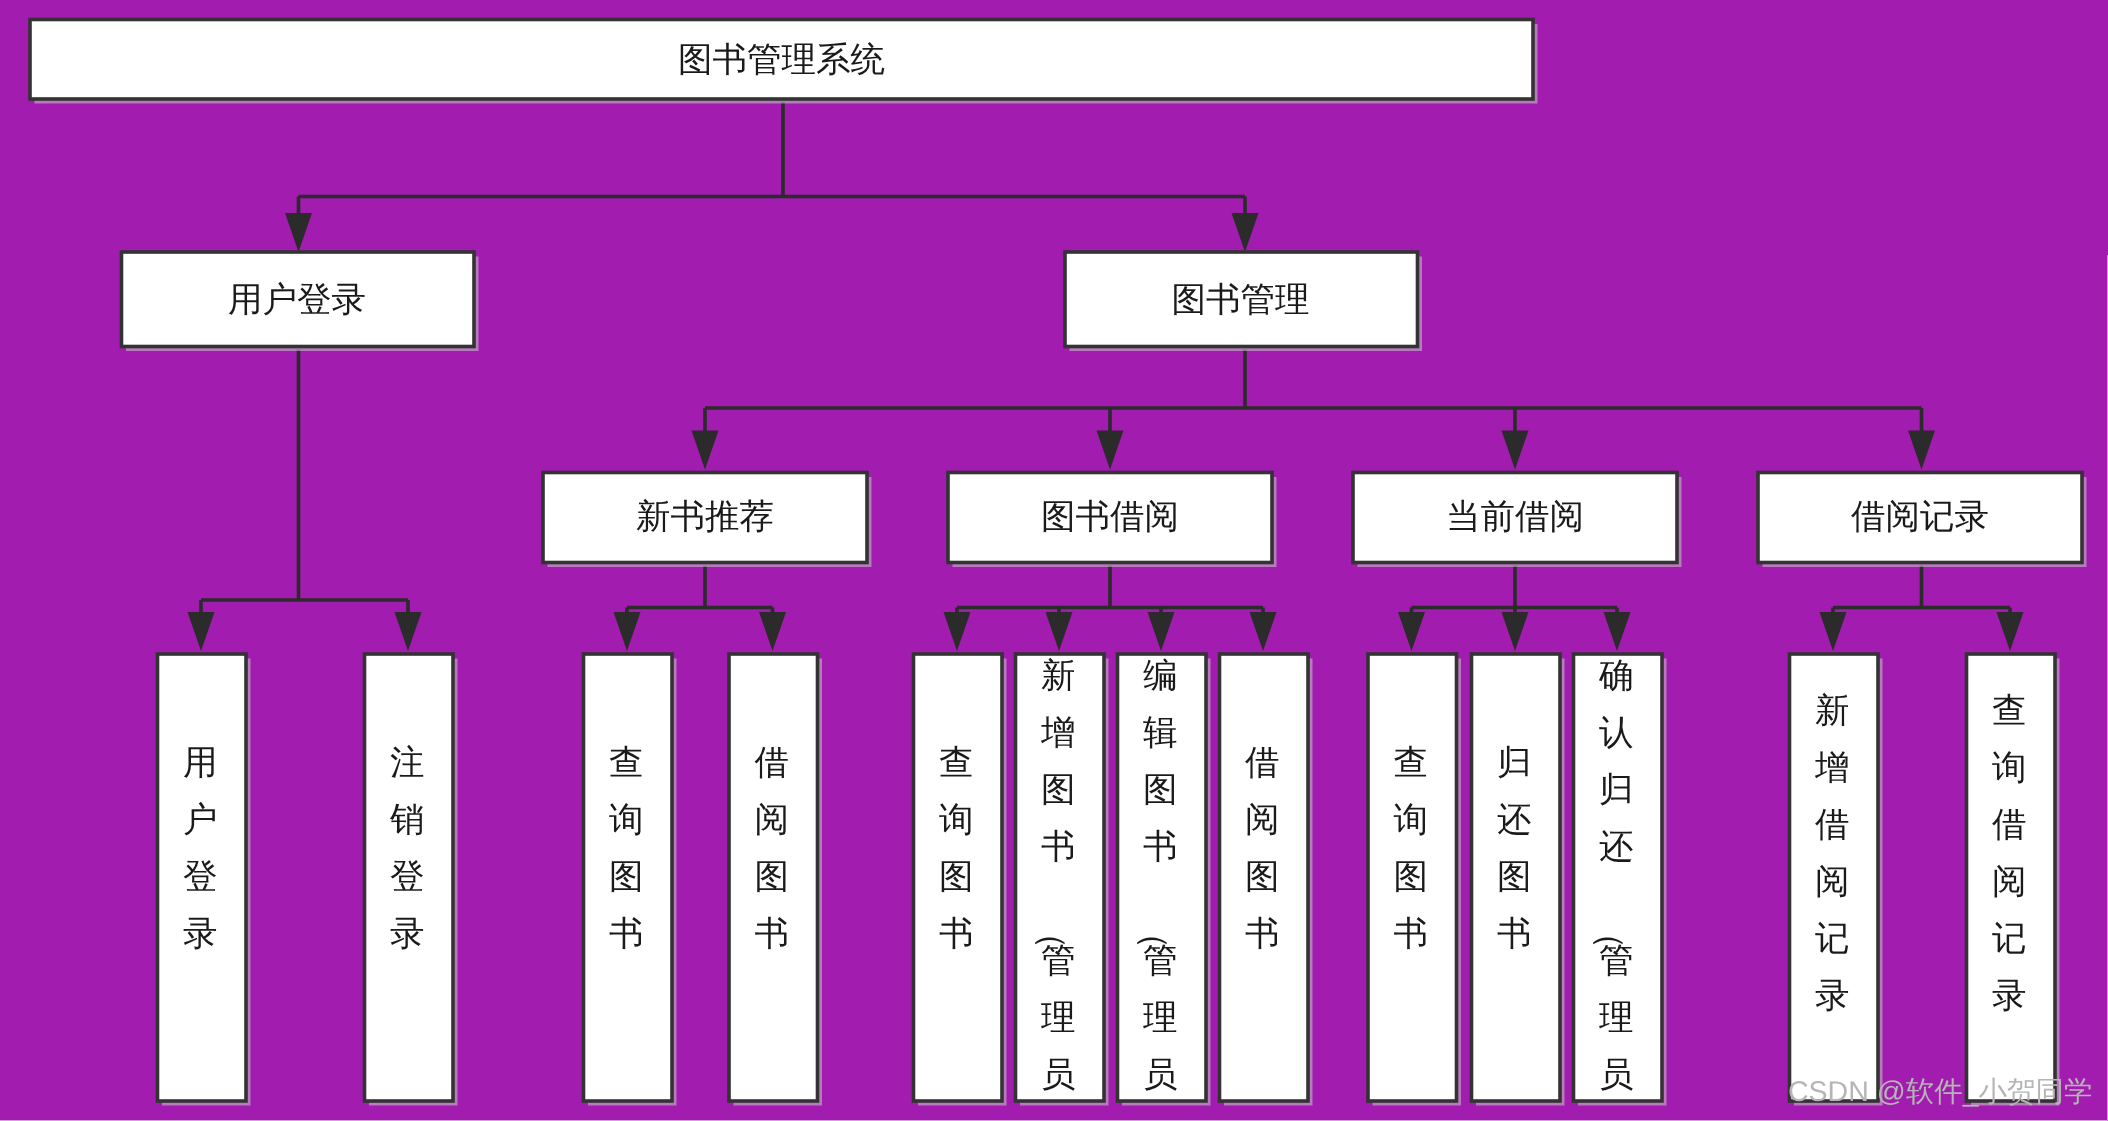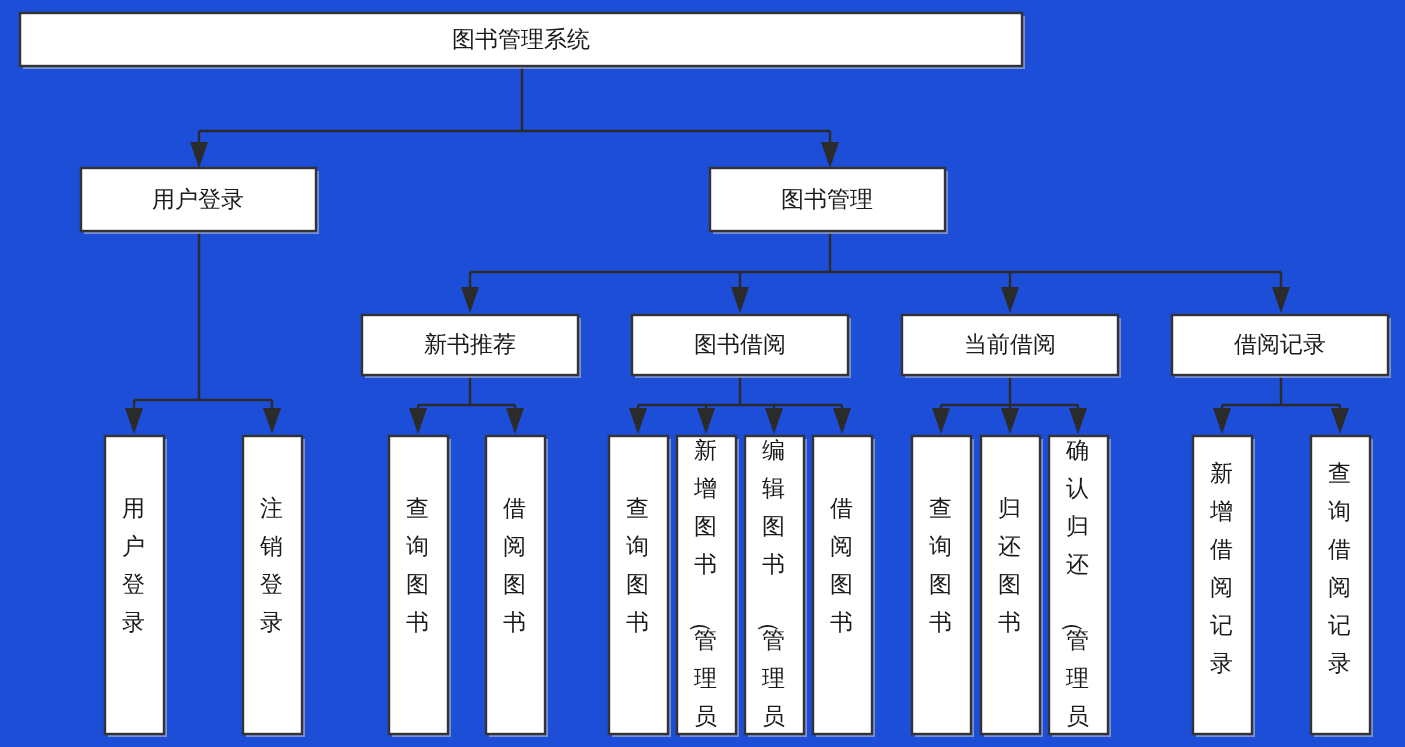--- a/index.html
+++ b/index.html
@@ -8,21 +8,21 @@
     padding: 0;
     background: #ffffff;
   }
   body {
     font-family: "Liberation Sans", "DejaVu Sans", sans-serif;
   }
   #diagram-root {
     position: relative;
     width: 1405px;
     height: 747px;
-    background: #1d4ed8;
+    background: #a21caf;
     overflow: hidden;
   }
   svg.diagram-canvas {
     position: absolute;
     top: 0;
     left: 0;
     width: 1405px;
     height: 747px;
     display: block;
   }
@@ -262,14 +262,15 @@
       <text class="leaf-label" x="1222" y="481"><tspan x="1222" y="481">新</tspan><tspan x="1222" y="519">增</tspan><tspan x="1222" y="557">借</tspan><tspan x="1222" y="595">阅</tspan><tspan x="1222" y="633">记</tspan><tspan x="1222" y="671">录</tspan></text>
     </g>
     <g>
       <rect class="node-shadow" x="1314" y="439" width="59" height="298"></rect>
       <rect class="node-box" x="1311" y="436" width="59" height="298"></rect>
       <text class="leaf-label" x="1340" y="481"><tspan x="1340" y="481">查</tspan><tspan x="1340" y="519">询</tspan><tspan x="1340" y="557">借</tspan><tspan x="1340" y="595">阅</tspan><tspan x="1340" y="633">记</tspan><tspan x="1340" y="671">录</tspan></text>
     </g>
 
   </svg>
 
+  <div class="watermark-text">CSDN @软件_小贺同学</div>
 
 </div>
 
 </body></html>

